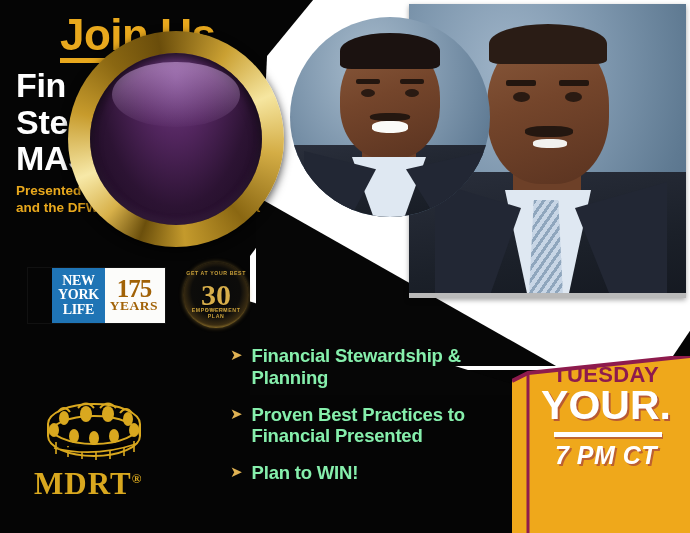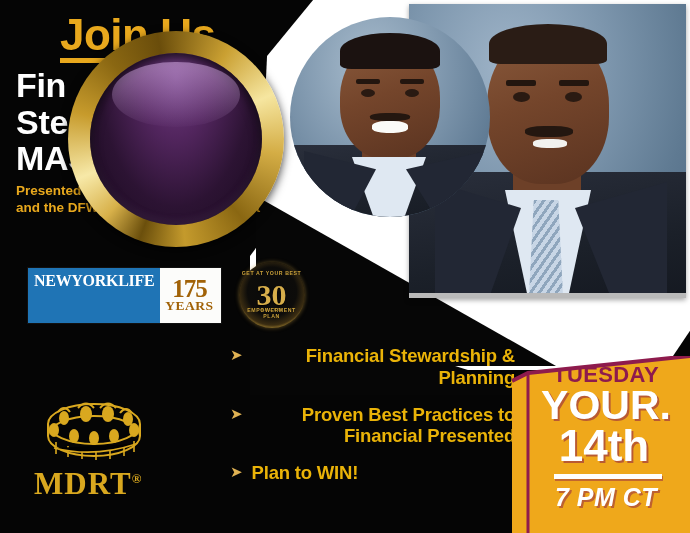--- a/index.html
+++ b/index.html
@@ -216,28 +216,29 @@
     display: flex;
     align-items: stretch;
     height: 55px;
     box-shadow: 0 0 0 1px #111;
   }
   .nyl-blue {
     background: #1f74b5;
     color: #fff;
     font-family: "Liberation Serif", serif;
     font-weight: bold;
-    font-size: 16px;
+    font-size: 14px;
     line-height: 1.02;
     padding: 5px 6px 4px 6px;
     letter-spacing: -0.3px;
     display: flex;
-    flex-direction: row;
+    flex-direction: column;
     justify-content: center;
     text-align: center;
+    margin-left: 24px;
   }
   .nyl-white {
     background: #fcfcfa;
     padding: 3px 7px 3px 5px;
     display: flex;
     flex-direction: column;
     justify-content: center;
     align-items: center;
   }
   .nyl-175 {
@@ -350,26 +351,25 @@
     margin-bottom: 15px;
   }
   .bullet-arrow {
     color: #e0b253;
     font-size: 15px;
     line-height: 1.25;
     flex: 0 0 auto;
     margin-top: 1px;
   }
   .bullet-text {
-    color: #eab308;
+    color: #86efac;
     font-size: 18.5px;
     font-weight: bold;
     line-height: 1.18;
     letter-spacing: -0.2px;
-    text-align: right;
   }
 
   
   .date-panel {
     position: absolute;
     left: 512px;
     top: 356px;
     width: 178px;
     height: 177px;
     background: #efa81b;
@@ -564,21 +564,20 @@
     <div class="bullet">
       <span class="bullet-arrow">➤</span>
       <span class="bullet-text">Plan to WIN!</span>
     </div>
   </div>
 
   <div class="date-panel">
     <div class="date-inner">
       <div class="d-tuesday">TUESDAY</div>
       <div class="d-sept">YOUR.</div>
-      <div class="d-day">14th</div>
       <div class="d-rule"></div>
       <div class="d-time">7 PM CT</div>
     </div>
   </div>
   <svg class="date-border-top" viewBox="0 0 178 177">
     <path d="M0 25 L16 17 L178 0" fill="none" stroke="#8e1b4d" stroke-width="4"></path>
     <path d="M16 17 L16 177" fill="none" stroke="#8e1b4d" stroke-width="3"></path>
   </svg>
 
 </div>

